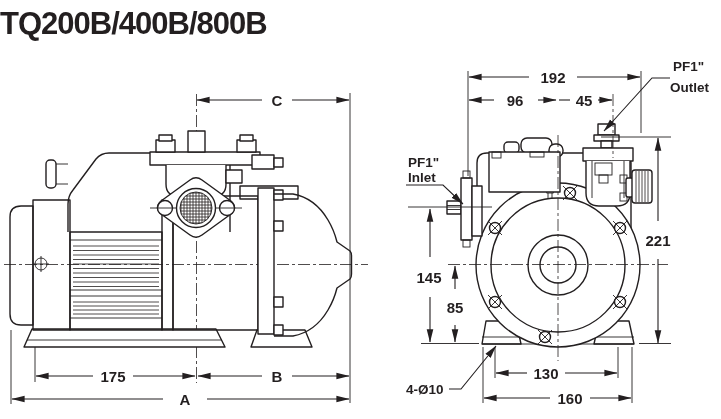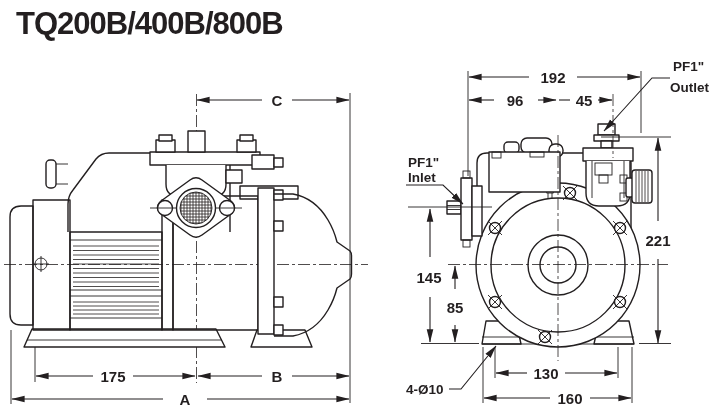--- a/index.html
+++ b/index.html
@@ -1,18 +1,18 @@
 <!DOCTYPE html>
 <html><head>
 <meta charset="utf-8">
 <style>
   html,body{margin:0;padding:0;background:#fff;}
   body{width:721px;height:419px;position:relative;overflow:hidden;
        font-family:"Liberation Sans",sans-serif;}
-  .title{position:absolute;left:16px;top:6px;font-size:31px;font-weight:bold;
+  .title{position:absolute;left:0;top:6px;font-size:31px;font-weight:bold;
          letter-spacing:-1px;color:#231f20;white-space:nowrap;}
   svg{position:absolute;left:0;top:0;}
   .s{fill:none;stroke:#231f20;stroke-width:1.4;stroke-linejoin:round;}
   .w{fill:#ffffff;stroke:#231f20;stroke-width:1.4;stroke-linejoin:round;}
   .t{fill:none;stroke:#231f20;stroke-width:0.9;}
   .f{fill:none;stroke:#231f20;stroke-width:0.8;}
   .cl{fill:none;stroke:#231f20;stroke-width:0.8;stroke-dasharray:12 3 3 3;}
   .e{fill:none;stroke:#231f20;stroke-width:0.9;}
   .d{fill:none;stroke:#231f20;stroke-width:1.1;}
   .dt{font:bold 15px "Liberation Sans",sans-serif;fill:#231f20;

